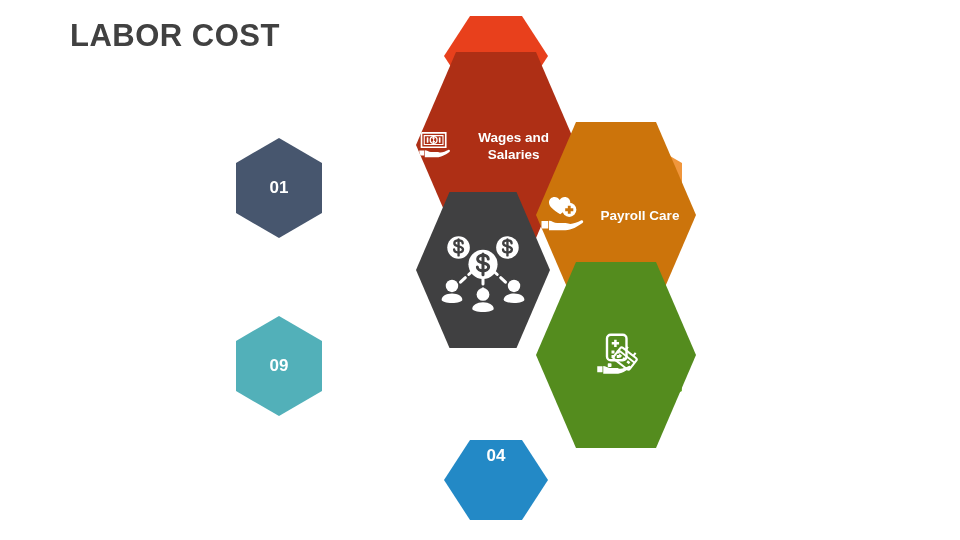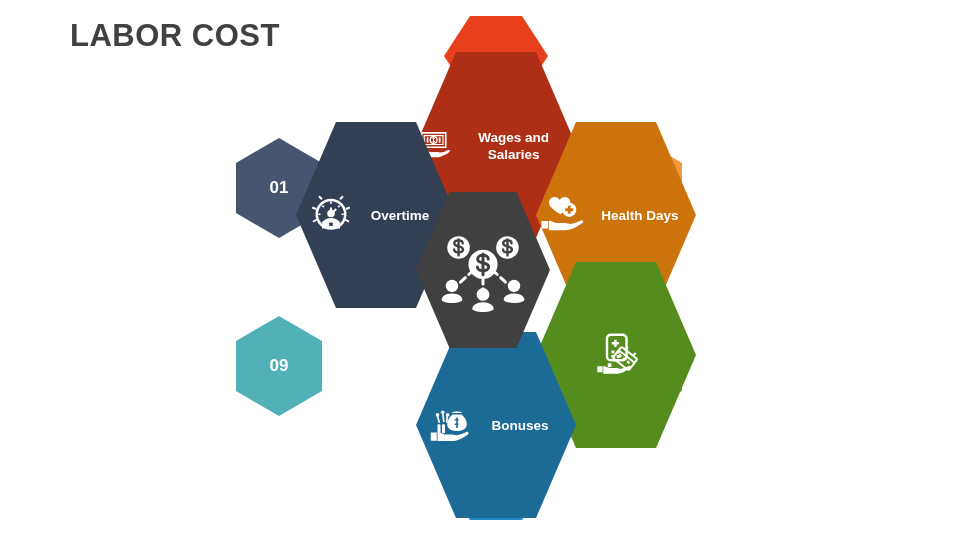--- a/index.html
+++ b/index.html
@@ -165,21 +165,21 @@
     <div class="hex hex-main" id="hex-02">
       <span class="hex-icon">
         <svg viewBox="0 0 64 64" fill="#ffffff">
           <path d="M31 31C22 25 16 21 16 15.3 16 10.8 19.6 8 23.4 8c2.8 0 5.3 1.6 6.8 4.1C31.7 9.6 34.2 8 37 8c3.8 0 7.4 2.8 7.4 7.3C44.4 21 38 25 31 31z"></path>
           <circle cx="43" cy="25" r="9.5"></circle>
           <path d="M41.1 19.6h3.8v3.5h3.5v3.8h-3.5v3.5h-3.8v-3.5h-3.5v-3.8h3.5z" fill="#CC740B"></path>
           <path d="M6 40h9v10H6z"></path>
           <path d="M16 39.8c4 0 7 3 11 3h11c3 0 4.2 1.2 6.5 1.2 4 0 10-2.6 14-4.6 2.6-1.3 4.4 1.8 2.1 3.4-6.4 4.6-14.6 9.6-22.6 9.6H16z"></path>
         </svg>
       </span>
-      <div class="hex-label">Health Days</div>
+      <div class="hex-label">Payroll Care</div>
     </div>
 
     <div class="hex hex-main" id="hex-03">
       <span class="hex-icon">
         <svg viewBox="0 0 64 64" fill="#ffffff">
           <rect x="20" y="5" width="26" height="34" rx="5" fill="none" stroke="#fff" stroke-width="3.2"></rect>
           <path d="M29.5 11.5h3.4v3.2h3.2v3.4h-3.2v3.2h-3.4v-3.2h-3.2v-3.4h3.2z"></path>
           <rect x="26" y="26" width="4" height="4"></rect>
             <rect x="33" y="26" width="4" height="4"></rect>
           <rect x="26" y="32" width="4" height="4"></rect>
@@ -192,55 +192,22 @@
               <rect x="42" y="36" width="4" height="3.4"></rect>
             <rect x="49" y="36" width="4" height="3.4"></rect>
           </g>
           <path d="M7 47h7v8H7z"></path>
           <path d="M15 46.8c3.2 0 5.6 2.4 8.8 2.4h8.8c2.4 0 3.4 1 5.2 1 3.2 0 8-2.1 11.2-3.7 2.1-1 3.5 1.4 1.7 2.7-5.1 3.7-11.7 7.7-18.1 7.7H15z"></path>
           <rect x="21" y="43" width="5" height="5" rx="1" fill="#fff"></rect>
         </svg>
       </span>
     </div>
 
-    <div class="hex hex-main" id="hex-04">
-      <span class="hex-icon">
-        <svg viewBox="0 0 64 64" fill="#ffffff">
-          <path d="M38 14c-3 0-5 2-5 2h14s-2-2-5-2z"></path>
-          <path d="M34 18h12c4 3 7 8 7 13 0 6-5 9-13 9s-13-3-13-9c0-5 3-10 7-13z"></path>
-          <path d="M40 22v14M37 25h5M37 31h5" stroke="#1C6B96" stroke-width="2.2" fill="none"></path>
-          <path d="M14 20l2.5 9M21 17l1.6 11M27 20l-0.6 9" stroke="#fff" stroke-width="2.2" fill="none"></path>
-          <circle cx="14" cy="18.5" r="2.4"></circle>
-            <circle cx="21" cy="15" r="2.4"></circle>
-            <circle cx="27.4" cy="18.5" r="2.4"></circle>
-          <path d="M5 42h8v11H5z"></path>
-          <path d="M14 41.8c3.6 0 6.4 2.7 10 2.7h10c2.7 0 3.8 1.1 5.9 1.1 3.6 0 9-2.4 12.7-4.2 2.4-1.2 4 1.6 1.9 3.1-5.8 4.2-13.3 8.8-20.6 8.8H14z"></path>
-          <rect x="14" y="31" width="4" height="12" rx="1"></rect>
-          <rect x="20" y="31" width="4" height="12" rx="1"></rect>
-        </svg>
-      </span>
-      <div class="hex-label">Bonuses</div>
-    </div>
-
-
-    <div class="hex hex-main" id="hex-06">
-      <span class="hex-icon">
-        <svg viewBox="0 0 64 64" fill="#ffffff">
-          <circle cx="32" cy="31" r="19" fill="none" stroke="#fff" stroke-width="3.4"></circle>
-          <path d="M20 11l-4-4M44 11l4-4M12 24l-5-2M52 24l5-2M13 38l-5 3M51 38l5 3" stroke="#fff" stroke-width="2.6" fill="none"></path>
-          <path d="M32 14v3M49 31h-3M32 48v-3M15 31h3M43.5 19.5l-2 2M43.5 42.5l-2-2M20.5 42.5l2-2M20.5 19.5l2 2" stroke="#fff" stroke-width="2.2" fill="none"></path>
-          <path d="M32 31l7-7" stroke="#fff" stroke-width="2.6" fill="none"></path>
-          <path d="M32 31v-9" stroke="#fff" stroke-width="2.6" fill="none"></path>
-          <circle cx="32" cy="30" r="5"></circle>
-          <path d="M32 36c-7 0-12 4.2-12 9.4V50h24v-4.6C44 40.2 39 36 32 36z"></path>
-          <rect x="29.6" y="42" width="4.8" height="4.8" rx="1" fill="#333F52"></rect>
-        </svg>
-      </span>
-      <div class="hex-label">Overtime</div>
-    </div>
+
+
 
     <div class="hex" id="hex-center">
       <span class="hex-icon">
         <svg viewBox="0 0 100 100" fill="#ffffff">
 
           <g stroke="#ffffff" stroke-width="3.2" stroke-linecap="round" fill="none" stroke-dasharray="7 5">
             <path d="M40 50L26 63"></path>
             <path d="M60 50L74 63"></path>
             <path d="M50 58v13"></path>
           </g>

